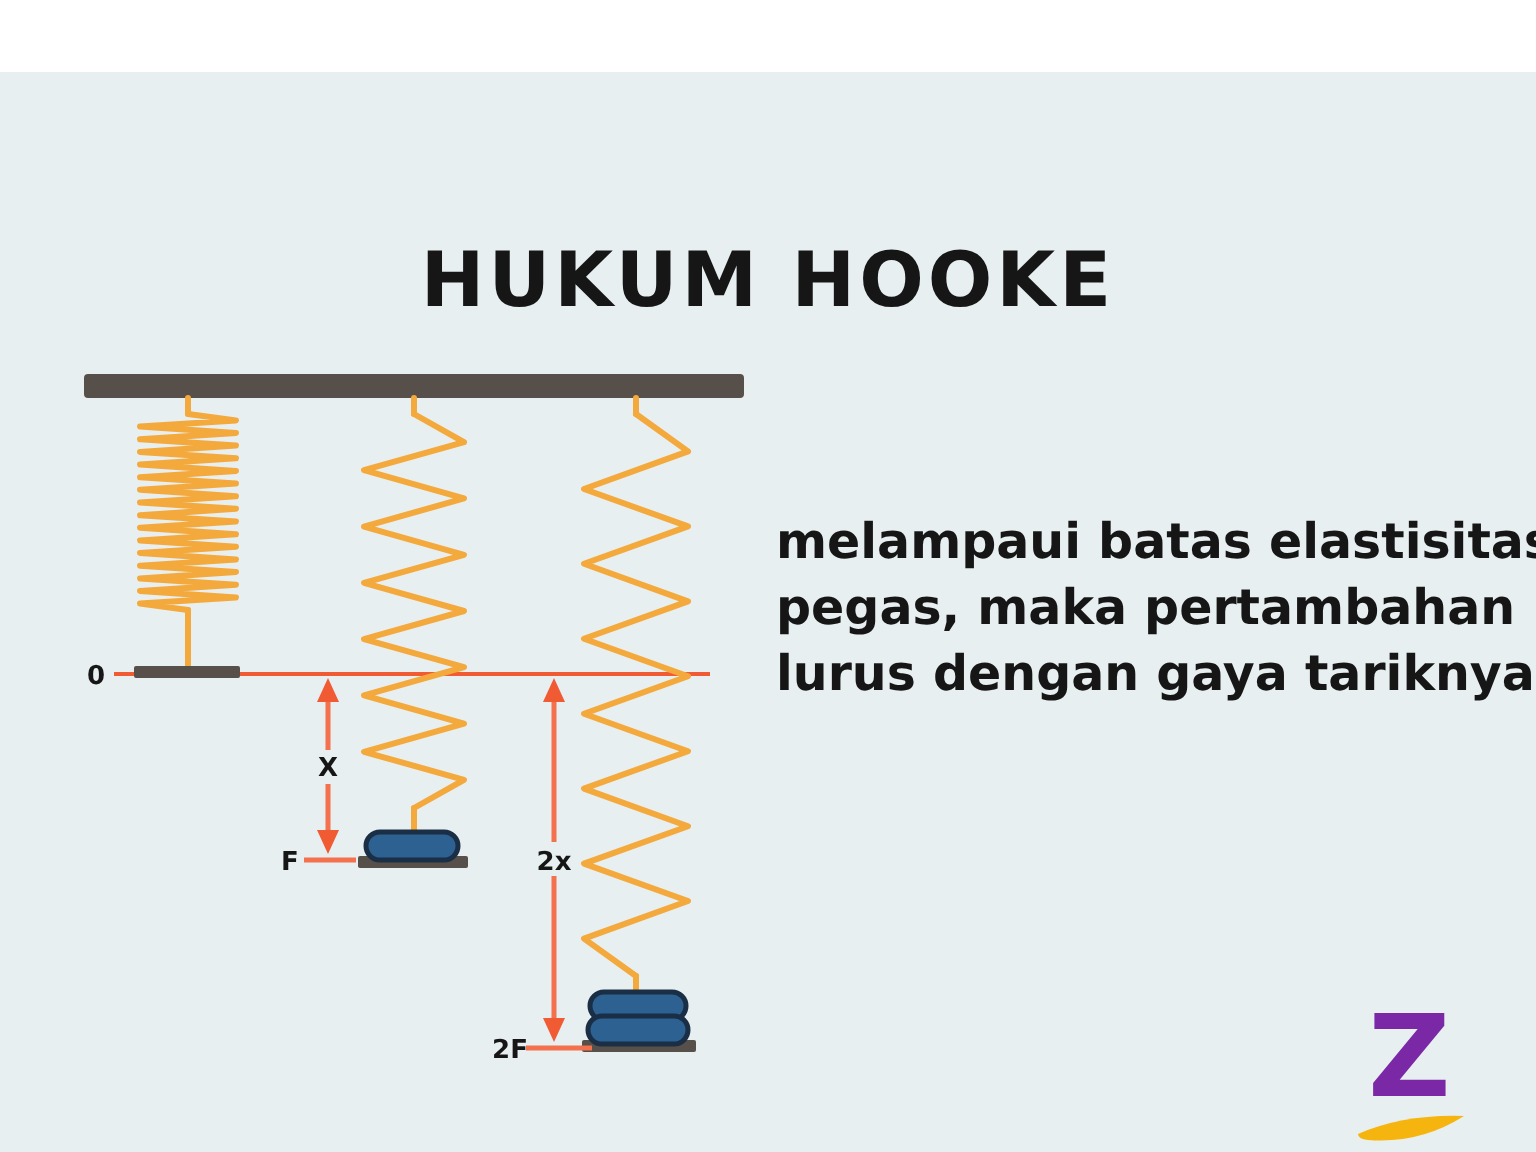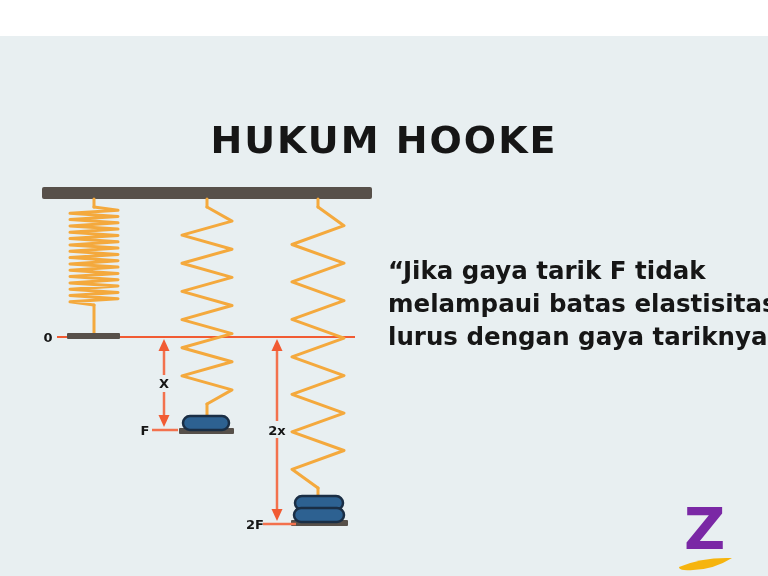--- a/index.html
+++ b/index.html
@@ -101,22 +101,22 @@
     <rect x="264" y="385" width="26" height="17" fill="var(--background)"></rect>
 
     <text x="48" y="306" font-size="13" text-anchor="middle">0</text>
     <text x="164" y="352" font-size="13" text-anchor="middle">X</text>
     <text x="145" y="399" font-size="13" text-anchor="middle">F</text>
     <text x="277" y="399" font-size="13" text-anchor="middle">2x</text>
     <text x="255" y="493" font-size="13" text-anchor="middle">2F</text>
   </svg>
 
   <div class="quote">
-    <div>“Jika gaya tarik F tidak</div>
     <div>melampaui batas elastisitas</div>
+    <div>pegas, maka pertambahan</div>
     <div>lurus dengan gaya tariknya”</div>
   </div>
 
   <div class="logo">
     <div class="logo-z">Z</div>
     <svg class="logo-swoosh" width="60" height="20" viewBox="0 0 60 20">
       <path d="M3 13 Q 26 3 56 4 Q 34 18 8 16 Q 3 15.5 3 13 Z" fill="var(--logo-yellow)"></path>
     </svg>
   </div>
 

